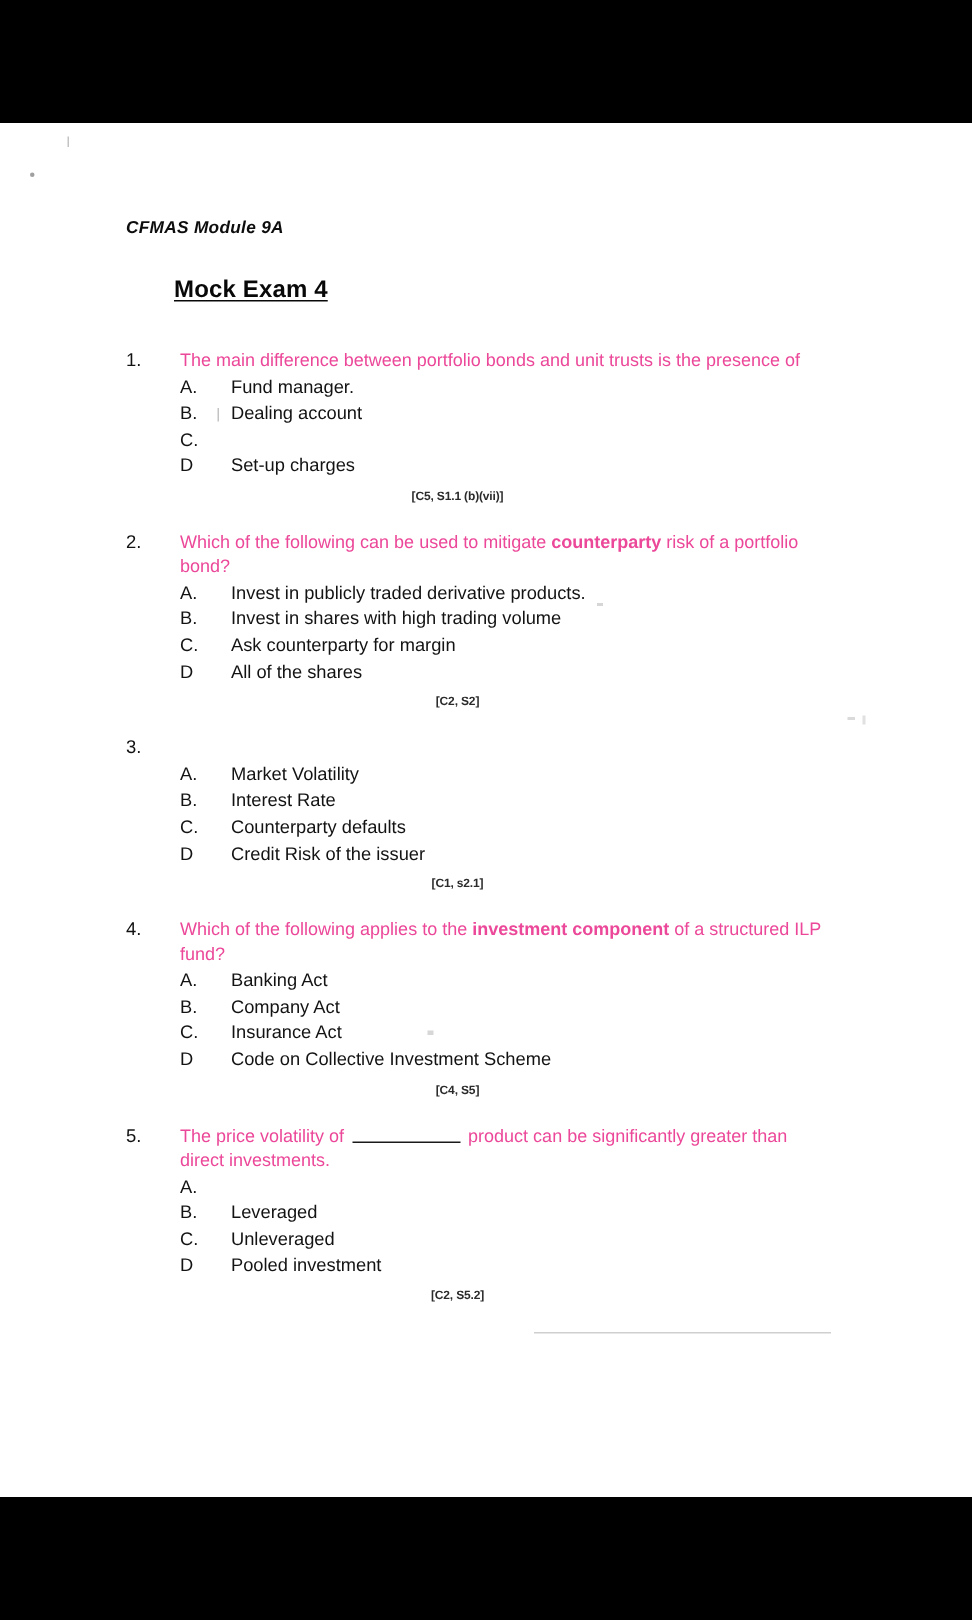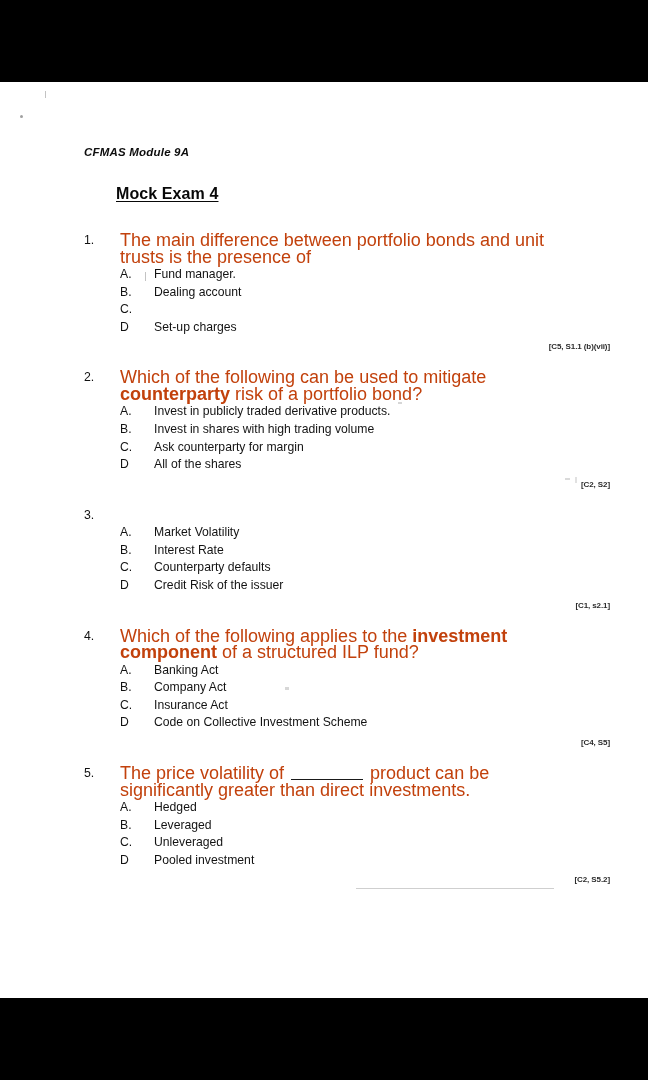--- a/index.html
+++ b/index.html
@@ -108,23 +108,23 @@
     flex: 0 0 36px;
     padding-left: 84px;
     box-sizing: content-box;
     font-size: 12.3px;
     line-height: 16.5px;
     color: #111111;
   }
   .q-text {
     flex: 1 1 auto;
     padding-right: 84px;
-    font-size: 18px;
+    font-size: 12px;
     line-height: 16.5px;
-    color: #c2410c;
+    color: #ec4899;
     max-width: 430px;
   }
   .q-text b { font-weight: bold; }
   .blank {
     display: inline-block;
     width: 72px;
     border-bottom: 1.3px solid #1a1a1a;
     vertical-align: -1px;
     margin: 0 2px;
   }
@@ -141,21 +141,21 @@
   .opt-letter {
     flex: 0 0 auto;
     width: 34px;
     padding-left: 120px;
     box-sizing: content-box;
   }
   .opt-text {
     flex: 1 1 auto;
   }
   .q-ref {
-    text-align: right;
+    text-align: center;
     padding-right: 38px;
     margin-top: 6px;
     font-size: 8px;
     font-weight: bold;
     color: #2b2b2b;
     letter-spacing: -0.1px;
   }
   .footer-rule {
     position: absolute;
     left: 356px;
@@ -287,21 +287,20 @@
             <div class="q-ref">[C4, S5]</div>
           </div>
           <div class="question">
             <div class="q-head">
               <div class="q-num">5.</div>
               <div class="q-text">The price volatility of <span class="blank"></span> product can be significantly greater than direct investments.</div>
             </div>
             <div class="options">
               <div class="option">
                 <div class="opt-letter">A.</div>
-                <div class="opt-text">Hedged</div>
               </div>
               <div class="option">
                 <div class="opt-letter">B.</div>
                 <div class="opt-text">Leveraged</div>
               </div>
               <div class="option">
                 <div class="opt-letter">C.</div>
                 <div class="opt-text">Unleveraged</div>
               </div>
               <div class="option">

